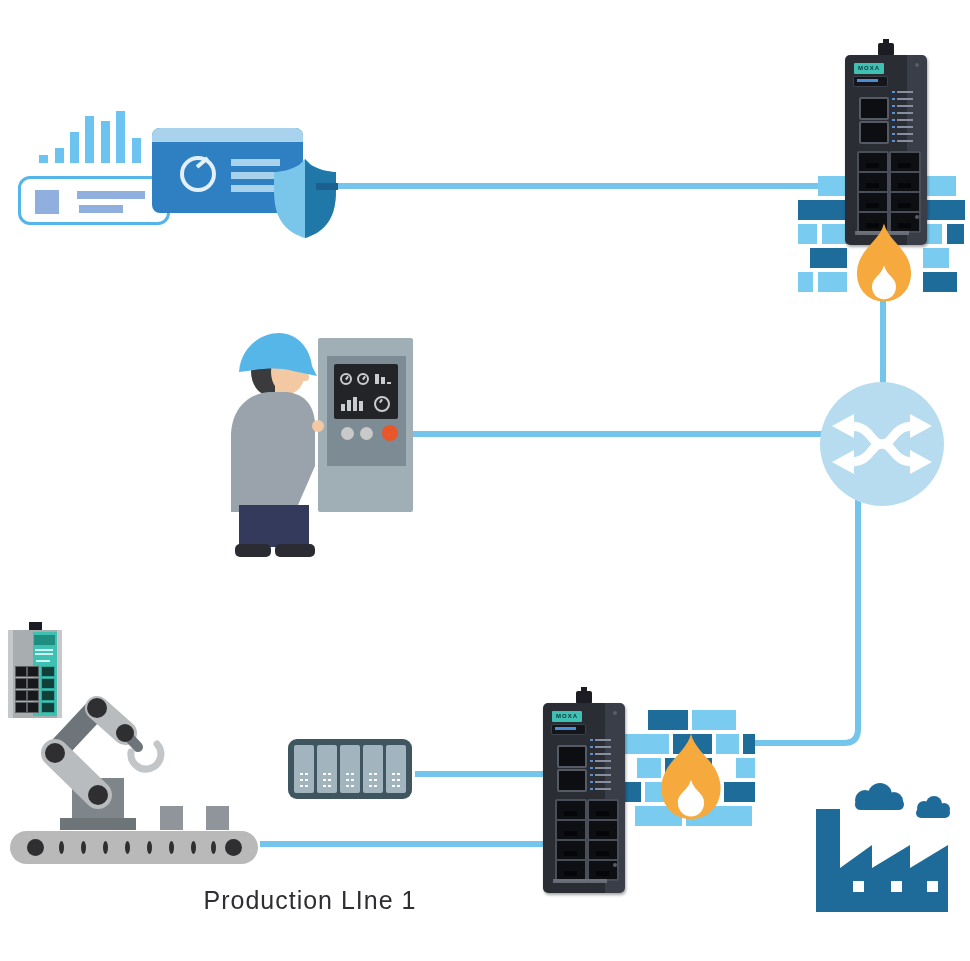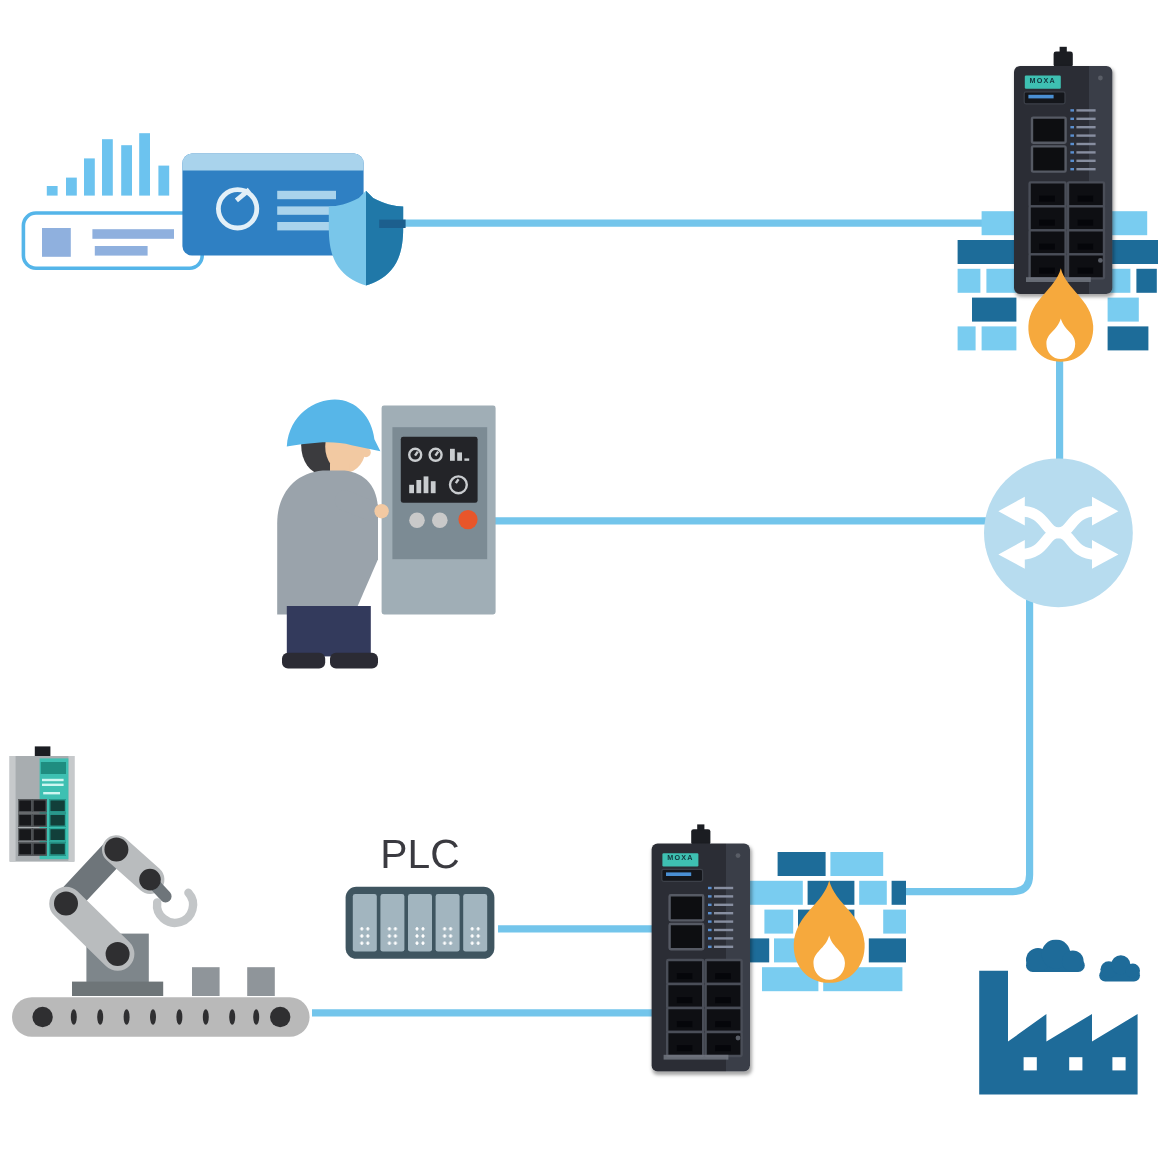--- a/index.html
+++ b/index.html
@@ -266,21 +266,20 @@
   <div class="belt-end" style="left:225px;"></div>
   <div class="belt-dot" style="left:59px;"></div>
   <div class="belt-dot" style="left:81px;"></div>
   <div class="belt-dot" style="left:103px;"></div>
   <div class="belt-dot" style="left:125px;"></div>
   <div class="belt-dot" style="left:147px;"></div>
   <div class="belt-dot" style="left:169px;"></div>
   <div class="belt-dot" style="left:191px;"></div>
   <div class="belt-dot" style="left:211px;"></div>
 
-  <div class="plc-text">PLC</div>
   <div class="plc-frame"></div>
   <div class="plc-mod" style="left:294px;">
       <div class="plc-dots"></div>
     </div>
   <div class="plc-mod" style="left:317px;">
       <div class="plc-dots"></div>
     </div>
   <div class="plc-mod" style="left:340px;">
       <div class="plc-dots"></div>
     </div>
@@ -353,14 +352,15 @@
       <circle cx="111" cy="25" r="7"></circle>
         <circle cx="121" cy="21" r="8"></circle>
         <circle cx="131" cy="26" r="6"></circle>
     </g>
     <path d="M3,129 V26 H27 V85 L59,62 V85 L97,62 V85 L135,62 V129 Z" fill="#1e6b99"></path>
     <rect x="40" y="98" width="11" height="11" fill="#ffffff"></rect>
     <rect x="78" y="98" width="11" height="11" fill="#ffffff"></rect>
     <rect x="114" y="98" width="11" height="11" fill="#ffffff"></rect>
   </svg>
 
+  <div class="prod-text">Production LIne 1</div>
 
 </div>
 
 </body></html>

